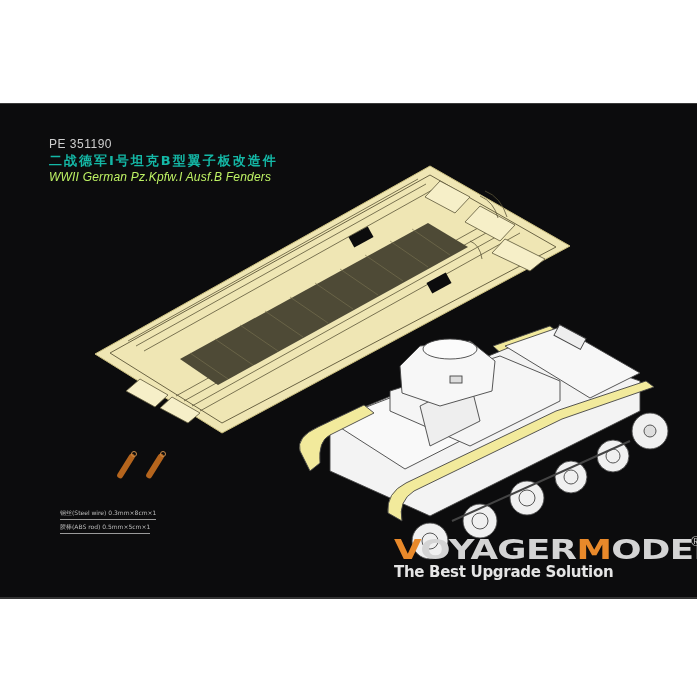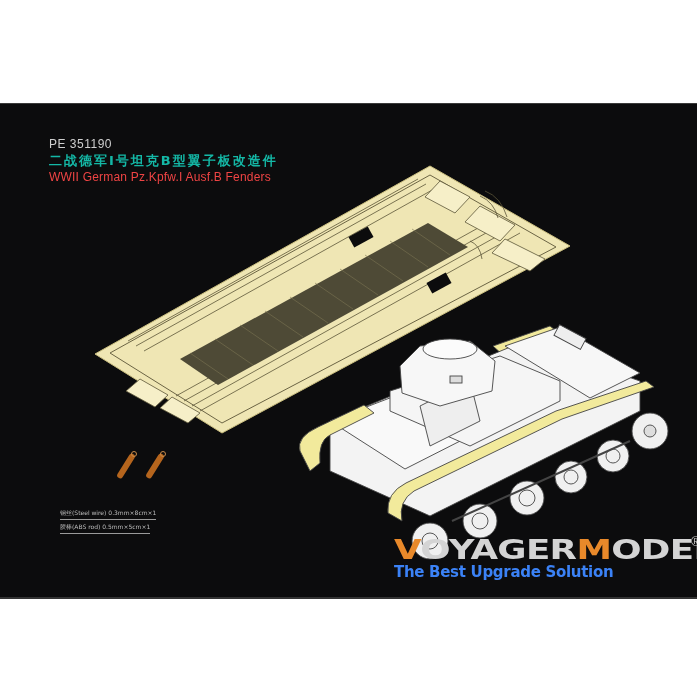--- a/index.html
+++ b/index.html
@@ -3,30 +3,30 @@
 <meta charset="utf-8">
 <style>
   html, body { margin:0; padding:0; background:#ffffff; }
   body { width:700px; height:700px; position:relative; overflow:hidden;
          font-family:"Liberation Sans", "DejaVu Sans", sans-serif; }
   .panel { position:absolute; left:0; top:103px; width:697px; height:493px;
            background:#0c0c0d; border-top:1px solid #3a3a3a; border-bottom:2px solid #333; overflow:hidden; }
   .title-block { position:absolute; left:49px; top:32px; color:#d8d8d8; }
   .code { font-size:12px; letter-spacing:0.5px; color:#cfcfcf; line-height:16px; }
   .cn { font-size:13px; font-weight:bold; color:#14b8a6; letter-spacing:2px; line-height:17px; font-family:"DejaVu Sans", sans-serif; }
-  .en { font-size:12px; color:#ef4444; line-height:16px; letter-spacing:0.2px; }
+  .en { font-size:12px; color:#bef264; line-height:16px; letter-spacing:0.2px;font-style:italic; }
   svg.art { position:absolute; left:0; top:0; }
   .legend { position:absolute; left:60px; color:#bdbdbd; font-size:6px; font-family:"DejaVu Sans", sans-serif; }
   .legend span { display:inline-block; border-bottom:1px solid #9a9a9a; padding-bottom:1px; }
   .logo { position:absolute; left:362px; top:432px;margin-left:32px; }
   .logo-word { font-family:"DejaVu Sans", sans-serif; font-weight:bold; font-size:27px; letter-spacing:-0.5px;
                color:#d4d4d4; line-height:28px; white-space:nowrap; transform:scaleX(1.32); transform-origin:left; }
   .logo-word .accent { color:#e8892a; }
   .reg { position:absolute; left:297px; top:-2px; font-size:13px; color:#cfcfcf; }
-  .tagline { font-family:"DejaVu Sans", sans-serif; font-size:15px; color:#3b82f6; margin-top:-1px; letter-spacing:-0.3px; font-weight:bold; }
+  .tagline { font-family:"DejaVu Sans", sans-serif; font-size:15px; color:#e5e5e5; margin-top:-1px; letter-spacing:-0.3px; font-weight:bold; }
 </style>
 </head>
 <body>
 
 <div class="panel">
   <svg class="art" width="697" height="493" viewBox="0 103 697 493">
 
     <g>
       <polygon points="95,353 430,165 570,245 222,432" fill="#efe6b4" stroke="#c9bd7e" stroke-width="1"></polygon>
 

